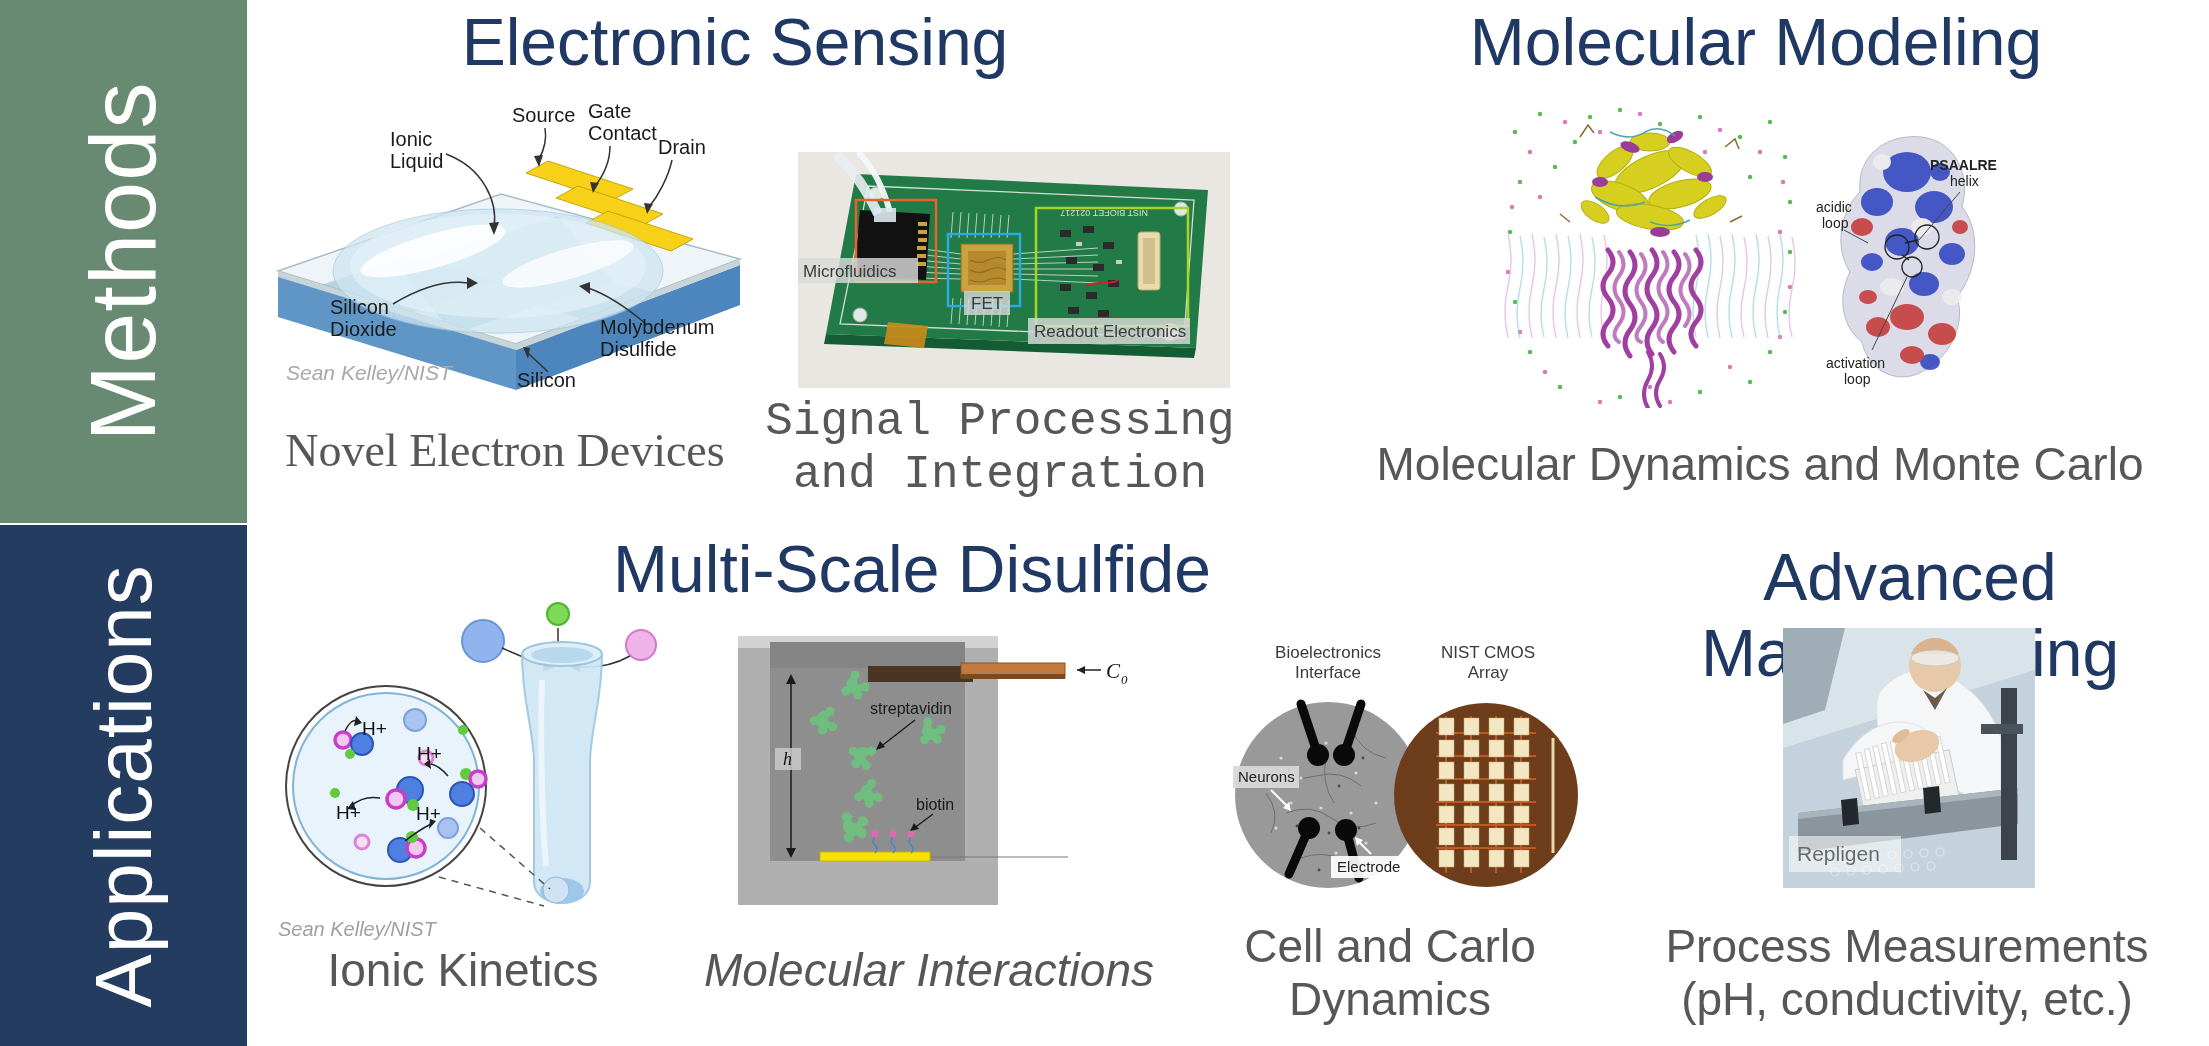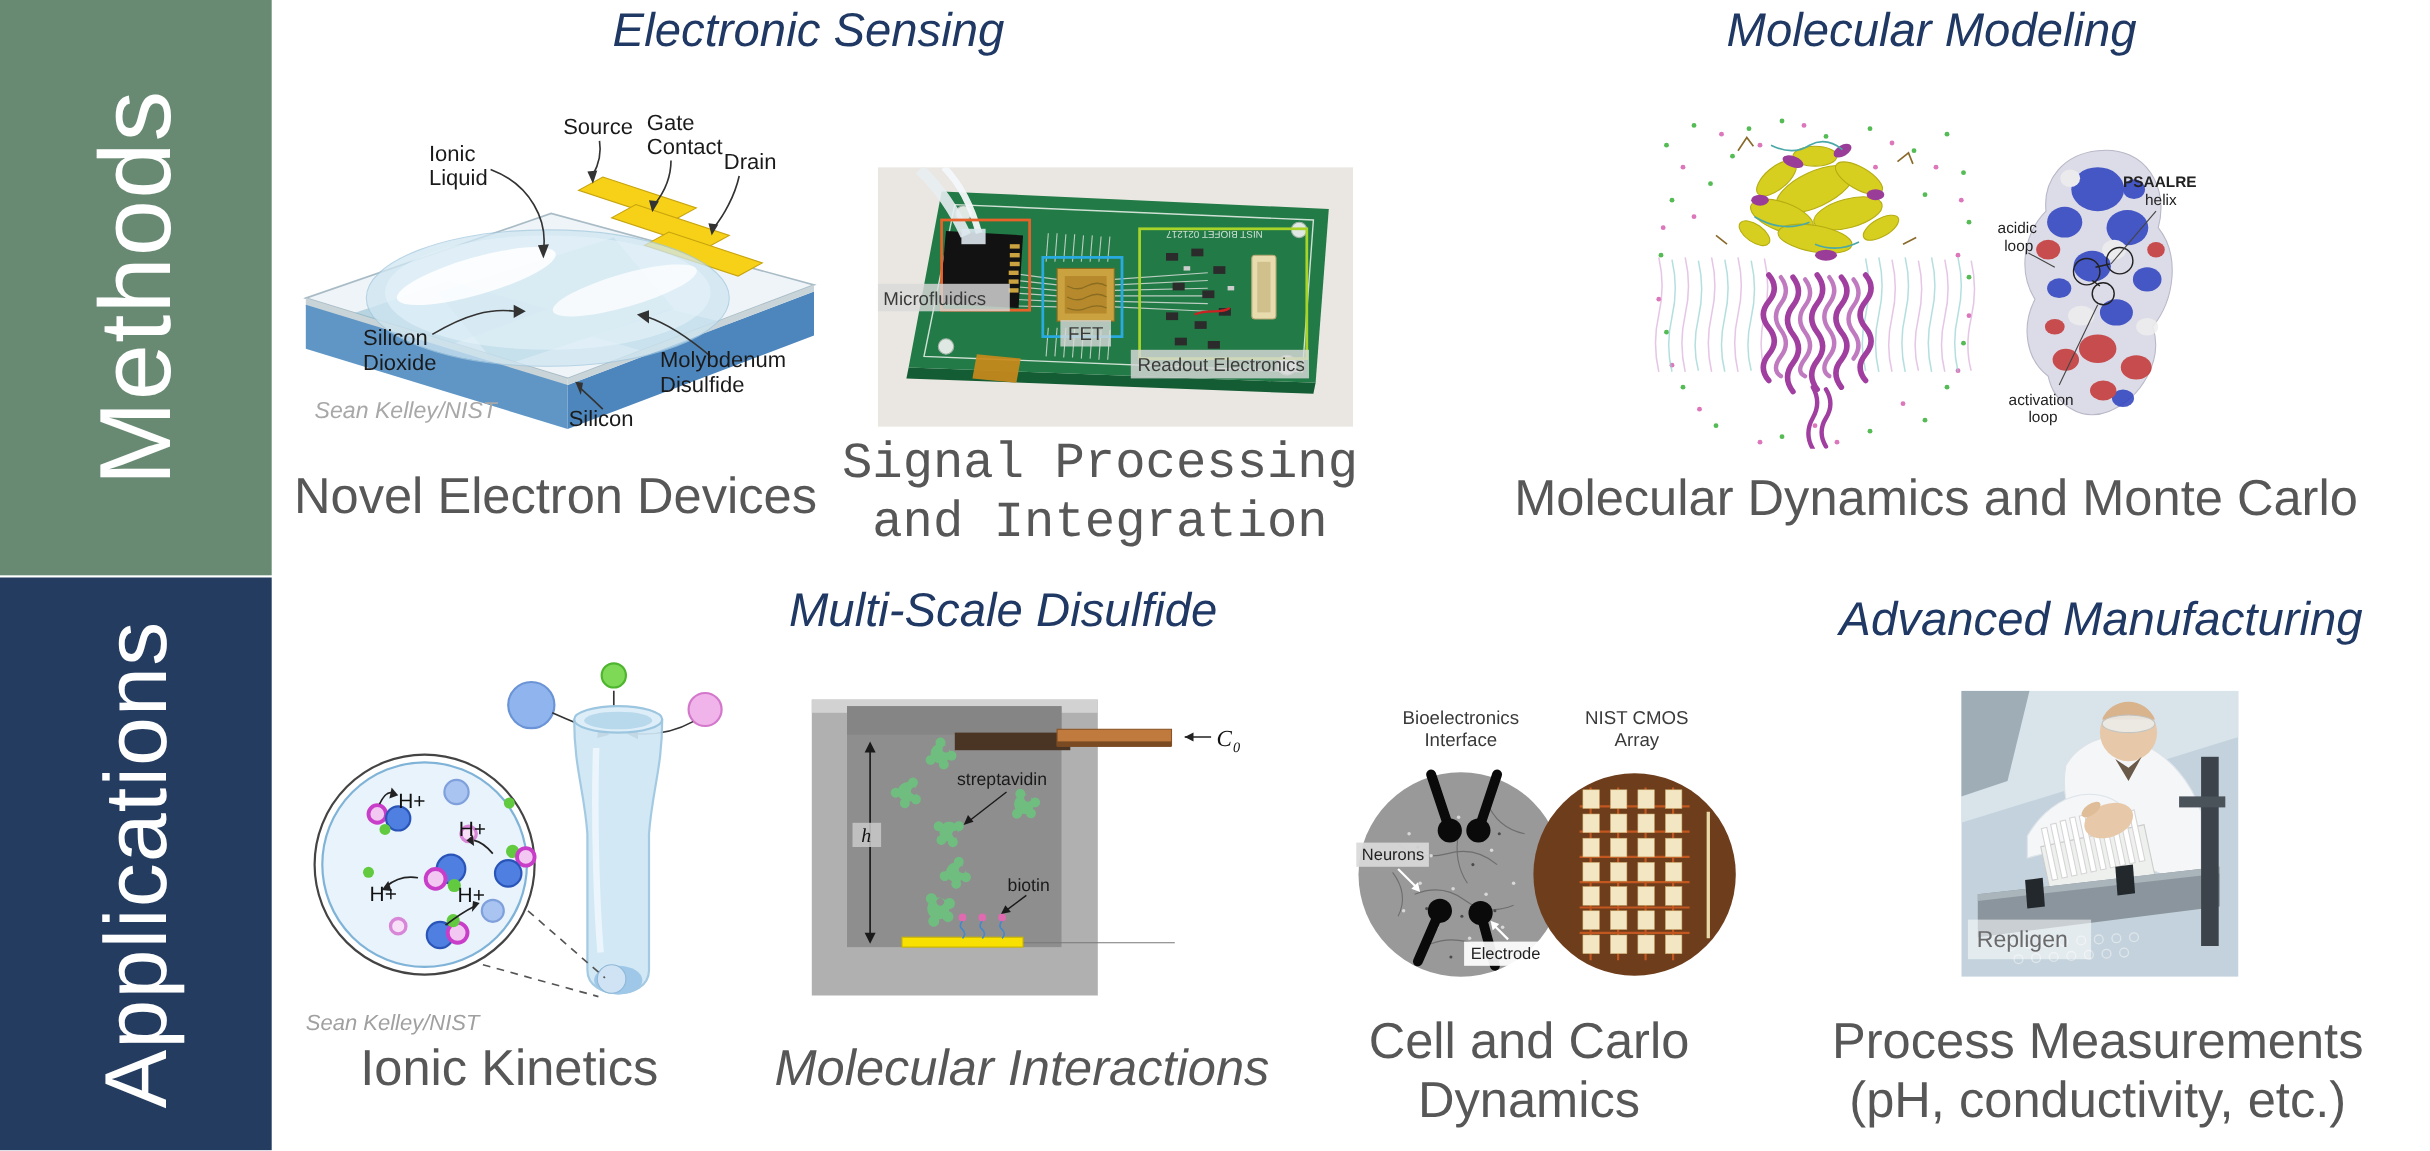--- a/index.html
+++ b/index.html
@@ -2,21 +2,21 @@
 <html><head>
 <meta charset="utf-8">
 <style>
   html,body{margin:0;padding:0;background:#ffffff;font-family:"Liberation Sans",sans-serif;}
   #slide{position:relative;width:2209px;height:1046px;background:#ffffff;overflow:hidden;}
   .banner{position:absolute;left:0;width:247px;display:flex;align-items:center;justify-content:center;}
   #banner-methods{top:0;height:523px;background:#688A72;}
   #banner-apps{top:525px;height:521px;background:#233C60;}
   .banner .vtext{transform:rotate(-90deg);white-space:nowrap;color:#ffffff;font-size:92px;letter-spacing:1px;}
   #banner-apps .vtext{font-size:80px;}
-  .title{position:absolute;color:#1F3864;font-size:43px;text-align:center;width:620px;font-style:italic;}
+  .title{position:absolute;color:#1F3864;font-size:66px;text-align:center;width:620px;}
   .caption{position:absolute;color:#575757;font-size:46px;text-align:center;line-height:1.16;}
   .caption span{display:block;}
   .fig{position:absolute;}
   svg text{font-family:"Liberation Sans",sans-serif;}
   svg .serif{font-family:"Liberation Serif",serif;}
 </style>
 </head>
 <body>
 
 <div id="slide">
@@ -26,26 +26,26 @@
   </div>
   <div class="banner" id="banner-apps">
     <span class="vtext">Applications</span>
   </div>
 
   <div class="title" style="left:425px;top:4px;">Electronic Sensing</div>
   <div class="title" style="left:1446px;top:4px;">Molecular Modeling</div>
   <div class="title" style="left:602px;top:531px;">Multi-Scale Disulfide</div>
   <div class="title" style="left:1600px;top:539px;">Advanced Manufacturing</div>
 
-  <div class="caption" style="left:205px;top:424px;width:600px;">Novel Electron Devices</div>
+  <div class="caption" style="left:205px;top:424px;width:600px;font-family:Liberation Serif, serif;">Novel Electron Devices</div>
   <div class="caption" style="left:700px;top:396px;width:600px;font-family:Liberation Mono, monospace;">
     <span>Signal Processing</span>
     <span>and Integration</span>
   </div>
-  <div class="caption" style="left:1370px;top:426px;width:780px;">Molecular Dynamics and Monte Carlo</div>
+  <div class="caption" style="left:1370px;top:438px;width:780px;">Molecular Dynamics and Monte Carlo</div>
   <div class="caption" style="left:163px;top:944px;width:600px;">Ionic Kinetics</div>
   <div class="caption" style="left:629px;top:944px;width:600px;font-style:italic;">Molecular Interactions</div>
   <div class="caption" style="left:1140px;top:920px;width:500px;">
     <span>Cell and Carlo</span>
     <span>Dynamics</span>
   </div>
   <div class="caption" style="left:1597px;top:920px;width:620px;">
     <span>Process Measurements</span>
     <span>(pH, conductivity, etc.)</span>
   </div>

